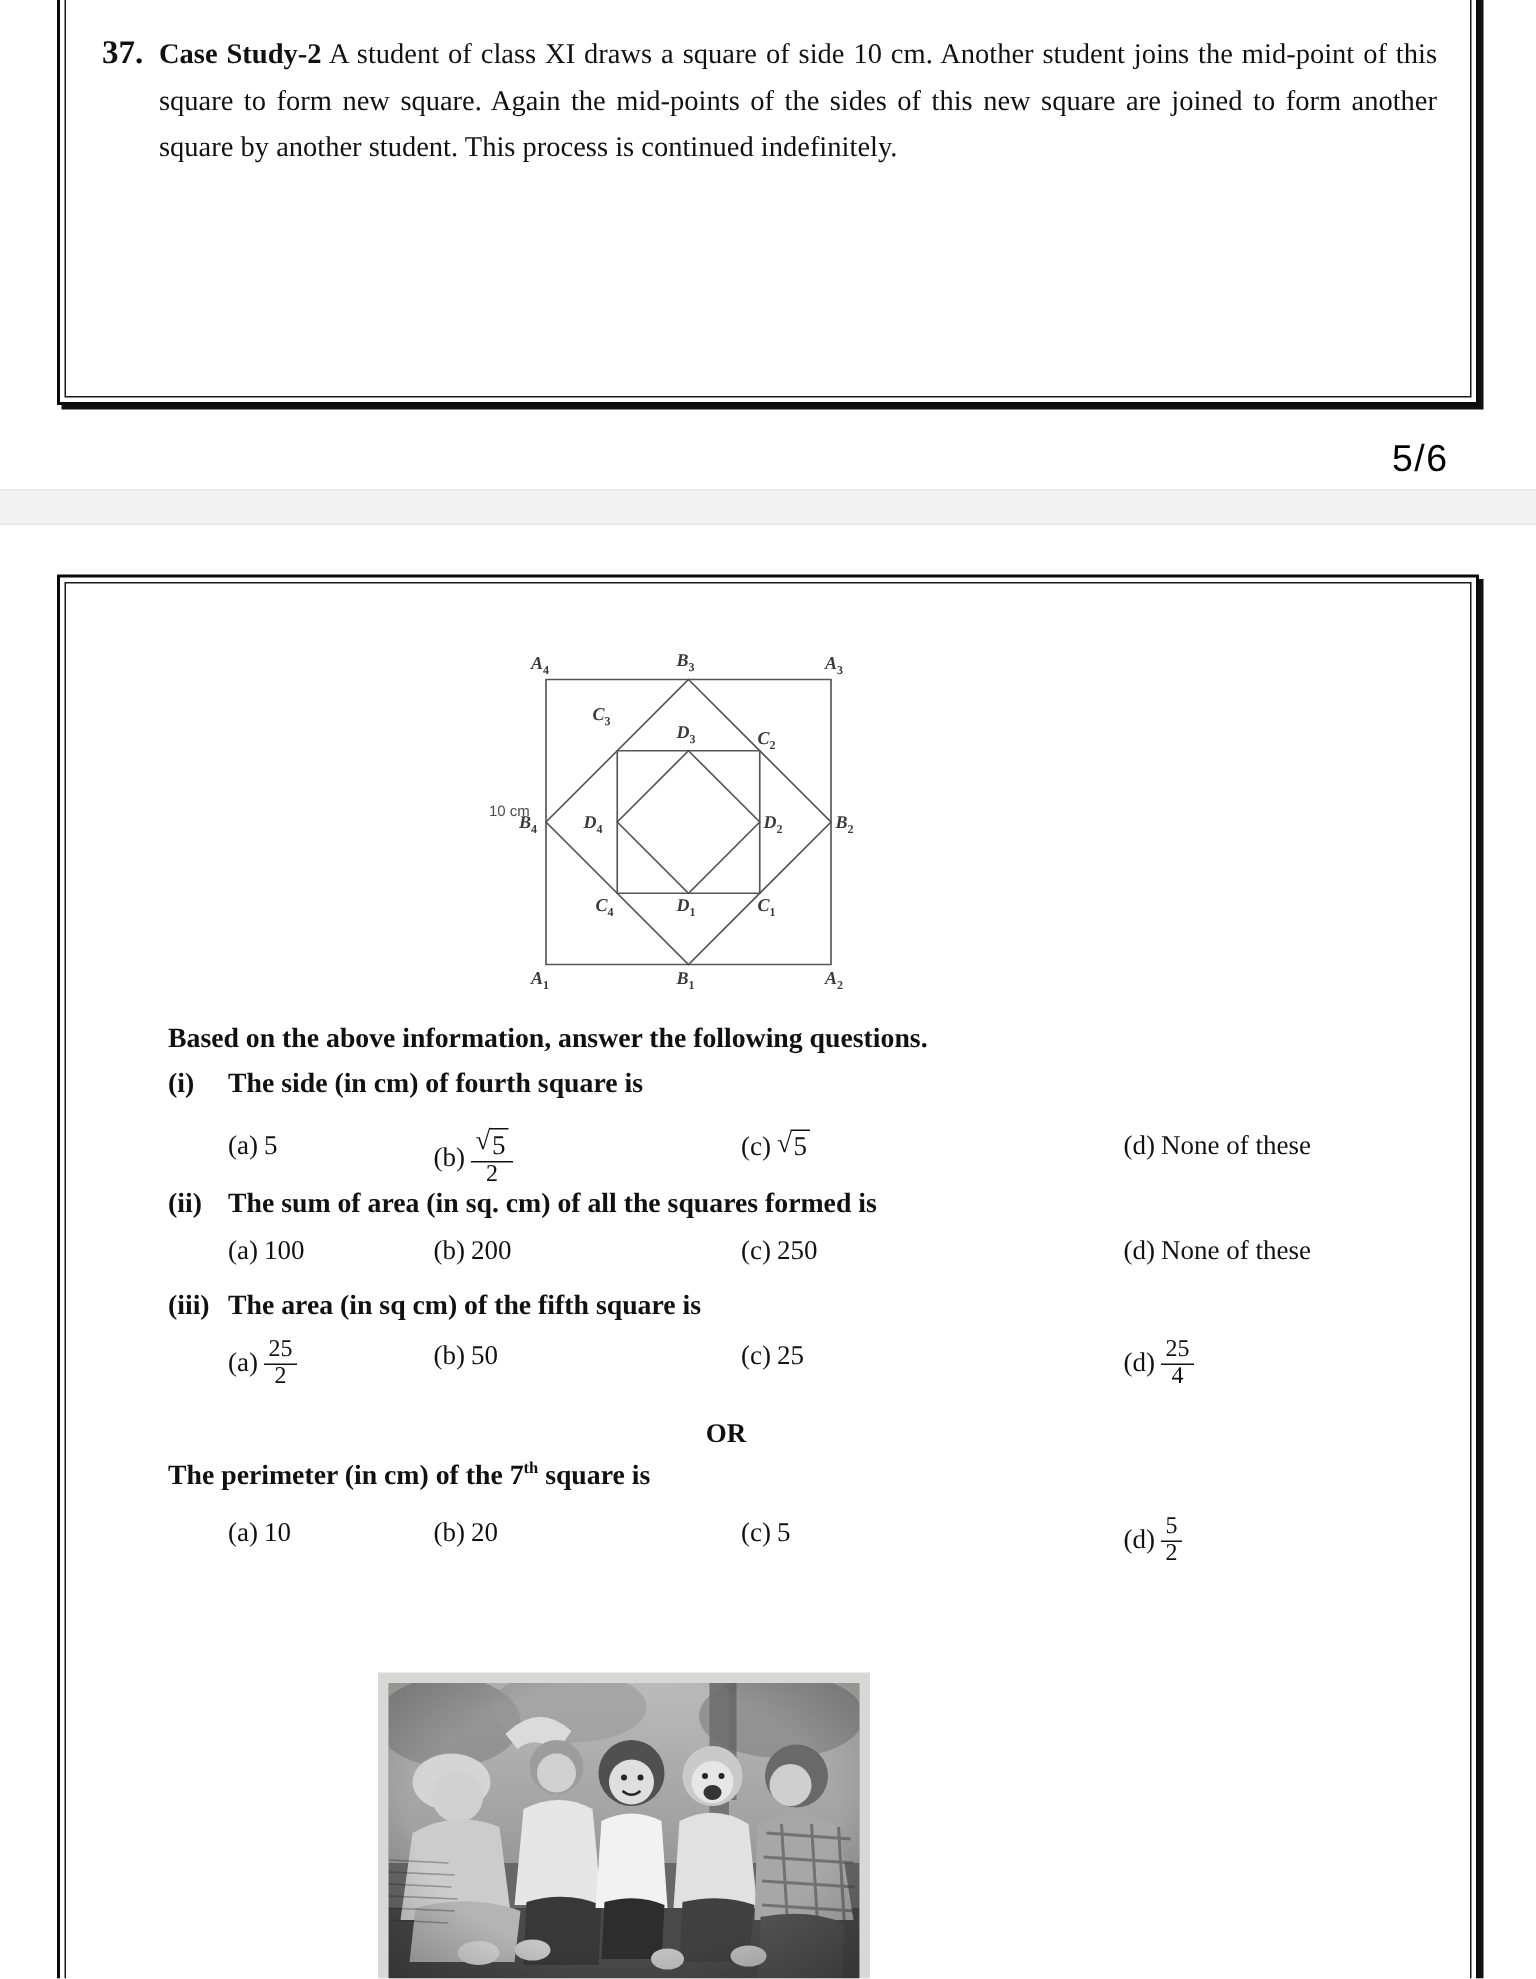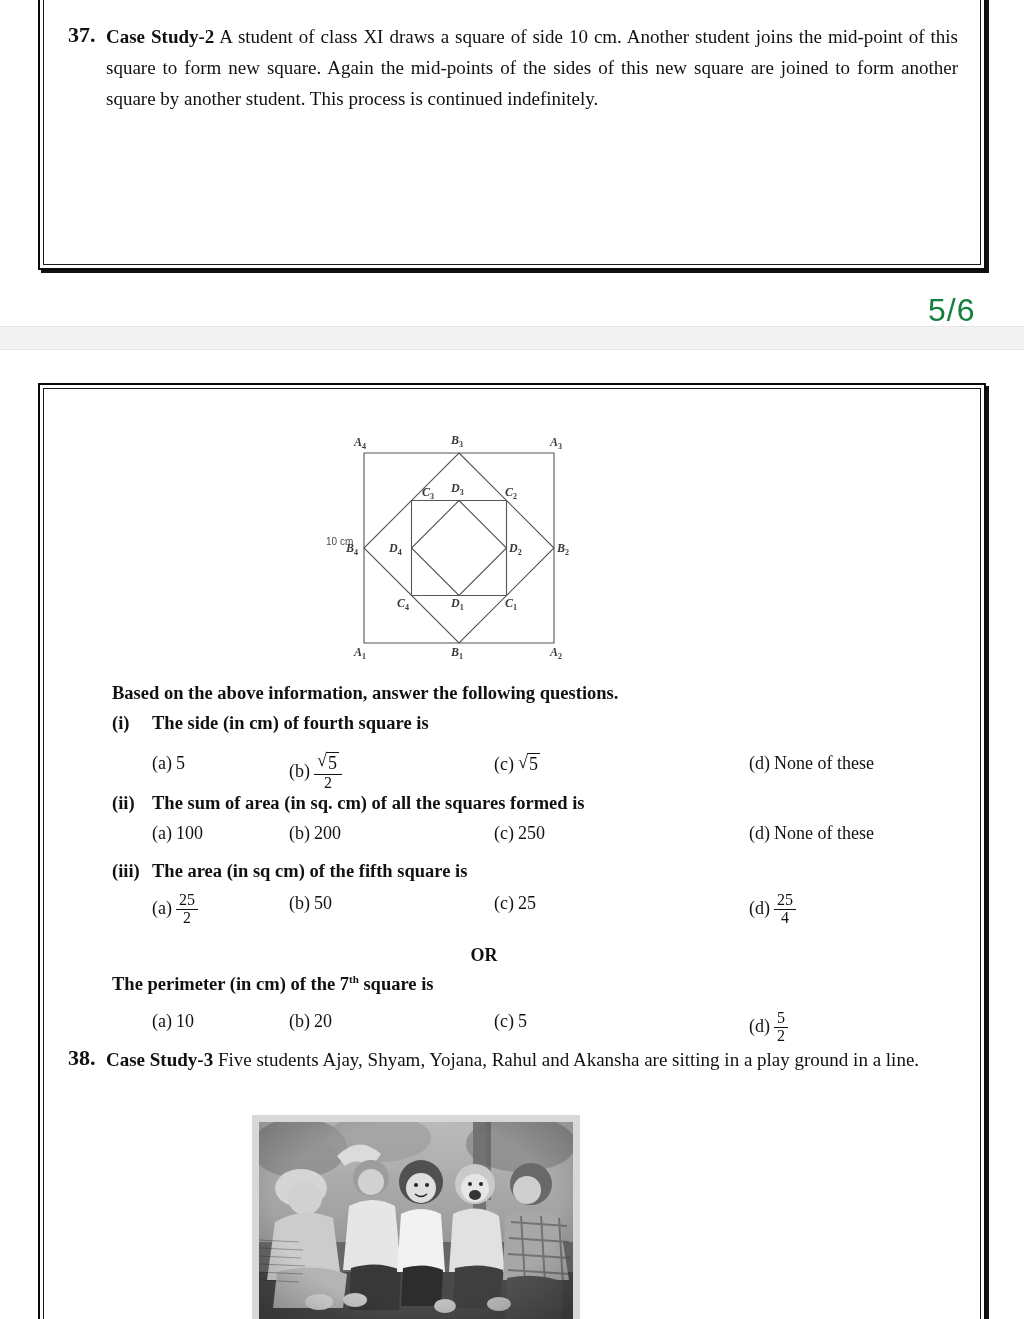--- a/index.html
+++ b/index.html
@@ -30,22 +30,22 @@
   .page-gap {
     position: absolute;
     left: 0; width: 1024px;
     background: #f2f2f2;
     border-top: 1px solid #e7e7e7;
     border-bottom: 1px solid #e7e7e7;
   }
   .page-number {
     position: absolute;
     font-family: "Liberation Sans", sans-serif;
-    font-size: 32px;
-    color: #15803d;
+    font-size: 25px;
+    color: #000000;
     letter-spacing: 1px;
   }
 
   .qblock { position: absolute; }
   .qnum {
     position: absolute;
     left: 0; top: 0;
     font-weight: bold;
     font-size: 22px;
   }
@@ -219,21 +219,21 @@
           <span>B</span><sub>2</sub>
         </div>
         <div class="fig-label" style="left:139px; top:216px;">
           <span>B</span><sub>1</sub>
         </div>
         <div class="fig-label" style="left:34px; top:112px;">
           <span>B</span><sub>4</sub>
         </div>
 
         
-        <div class="fig-label" style="left:83px; top:56px;margin-left:27px;">
+        <div class="fig-label" style="left:83px; top:40px;">
           <span>C</span><sub>3</sub>
         </div>
         <div class="fig-label" style="left:193px; top:56px;">
           <span>C</span><sub>2</sub>
         </div>
         <div class="fig-label" style="left:85px; top:167px;">
           <span>C</span><sub>4</sub>
         </div>
         <div class="fig-label" style="left:193px; top:167px;">
           <span>C</span><sub>1</sub>
@@ -323,27 +323,20 @@
           <span class="lbl">(b)</span><span>20</span>
         </span>
         <span class="opt" style="left:450px;">
           <span class="lbl">(c)</span><span>5</span>
         </span>
         <span class="opt" style="left:705px;">
           <span class="lbl">(d)</span><span class="frac"><span class="num">5</span><span class="den">2</span></span>
         </span>
       </div>
 
-      <div class="qblock" style="left:24px; top:656px; width:890px;">
-        <span class="qnum">38.</span>
-        <div class="qbody">
-          <b>Case Study-3</b>
-          <span>Five students Ajay, Shyam, Yojana, Rahul and Akansha are sitting in a play ground in a line.</span>
-        </div>
-      </div>
 
       <div class="photo-frame" style="left:208px; top:726px; width:328px; height:215px;">
         <div class="photo">
           <svg width="100%" height="100%" viewBox="0 0 314 201" preserveAspectRatio="none">
             <defs>
               <linearGradient id="bgSky" x1="0" y1="0" x2="0" y2="1">
                 <stop offset="0%" stop-color="#b9b7b0"></stop>
                 <stop offset="45%" stop-color="#a3a199"></stop>
                 <stop offset="100%" stop-color="#7d7b74"></stop>
               </linearGradient>

